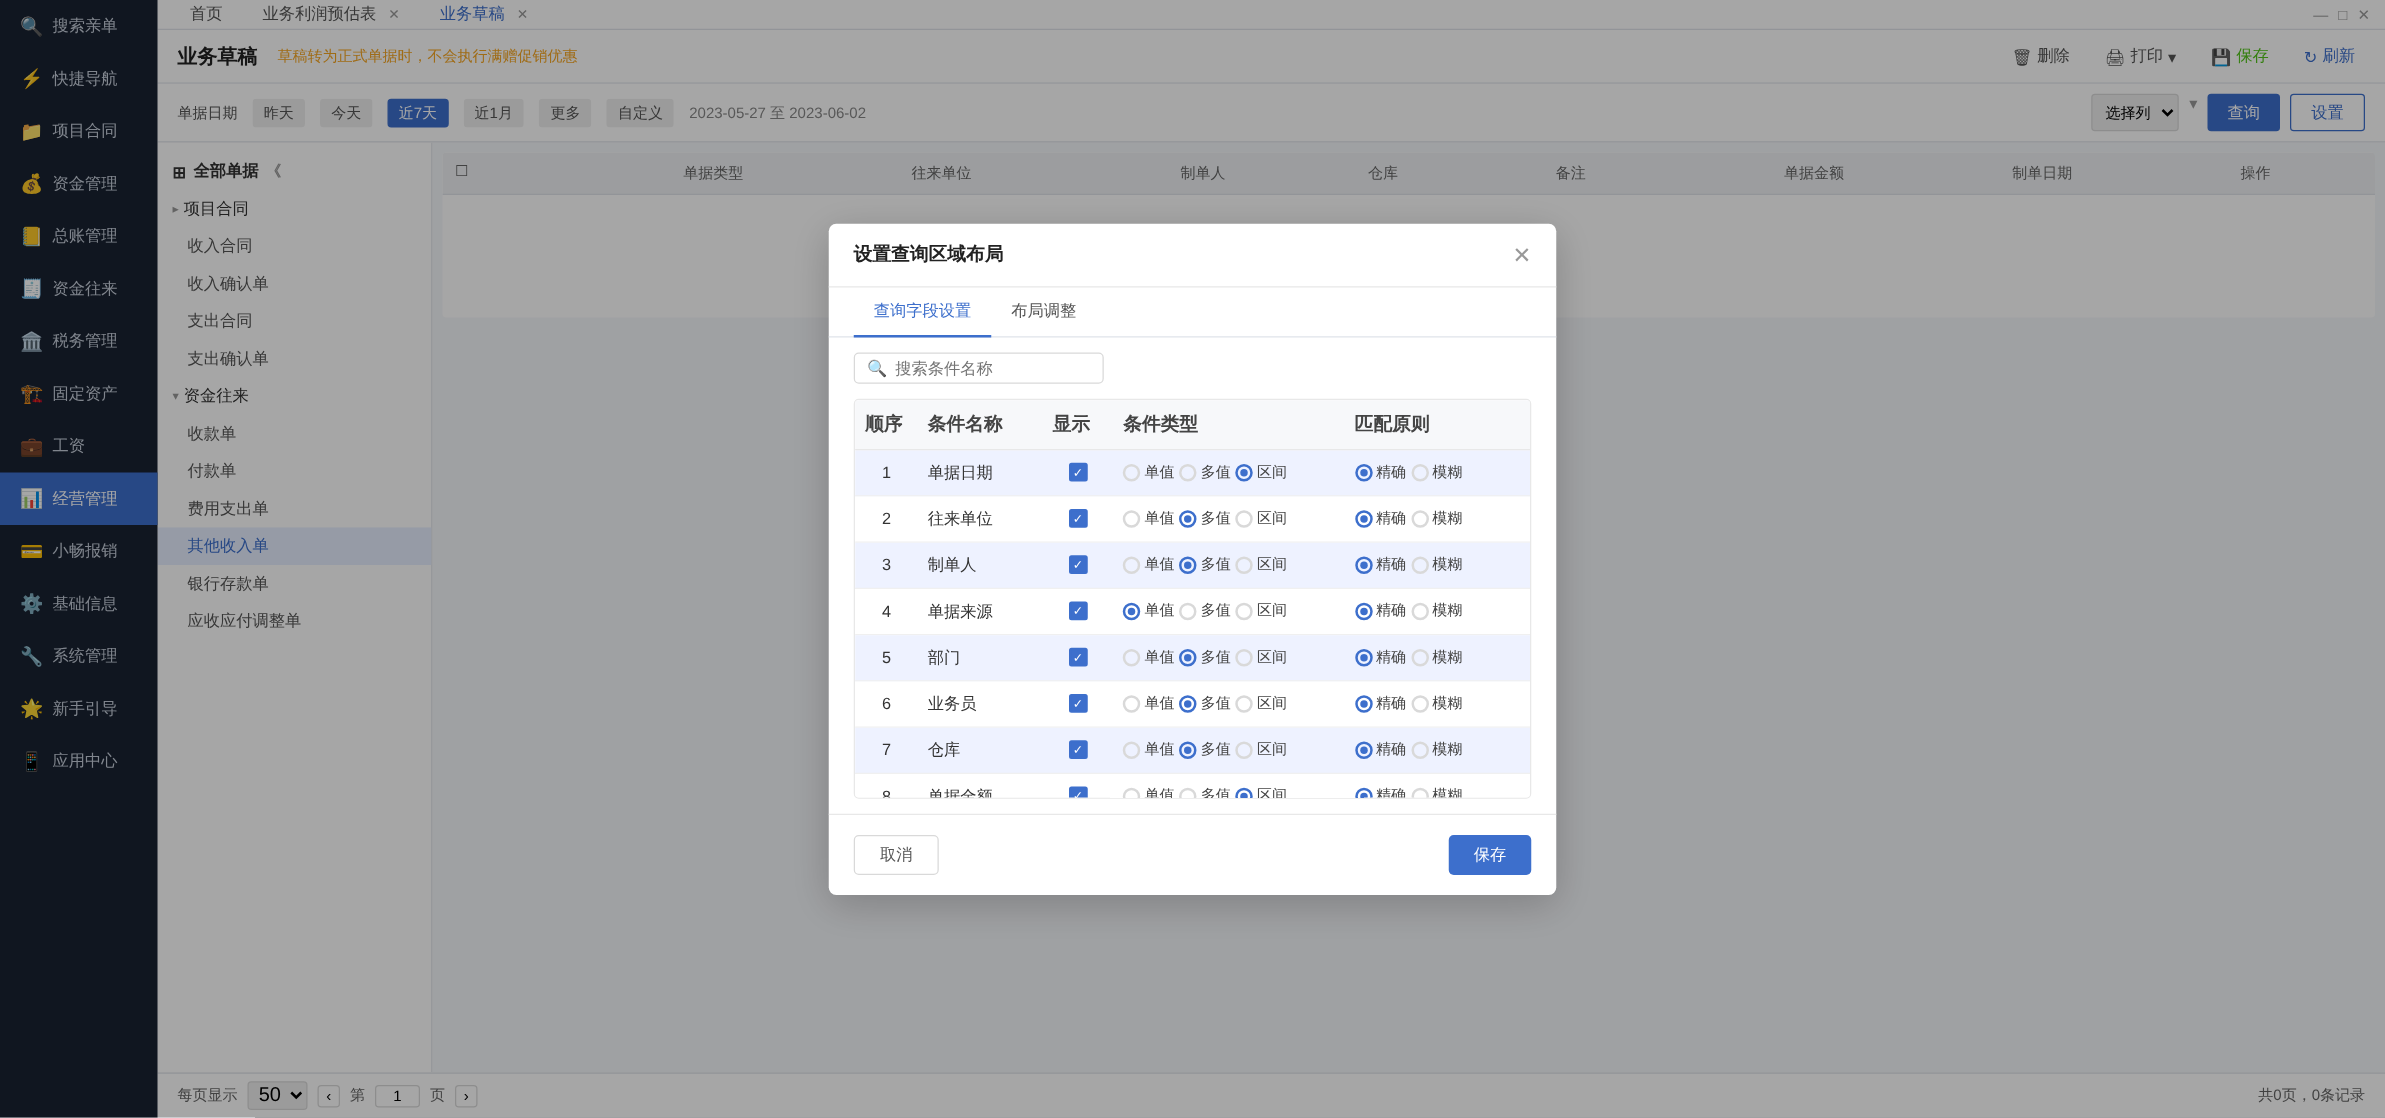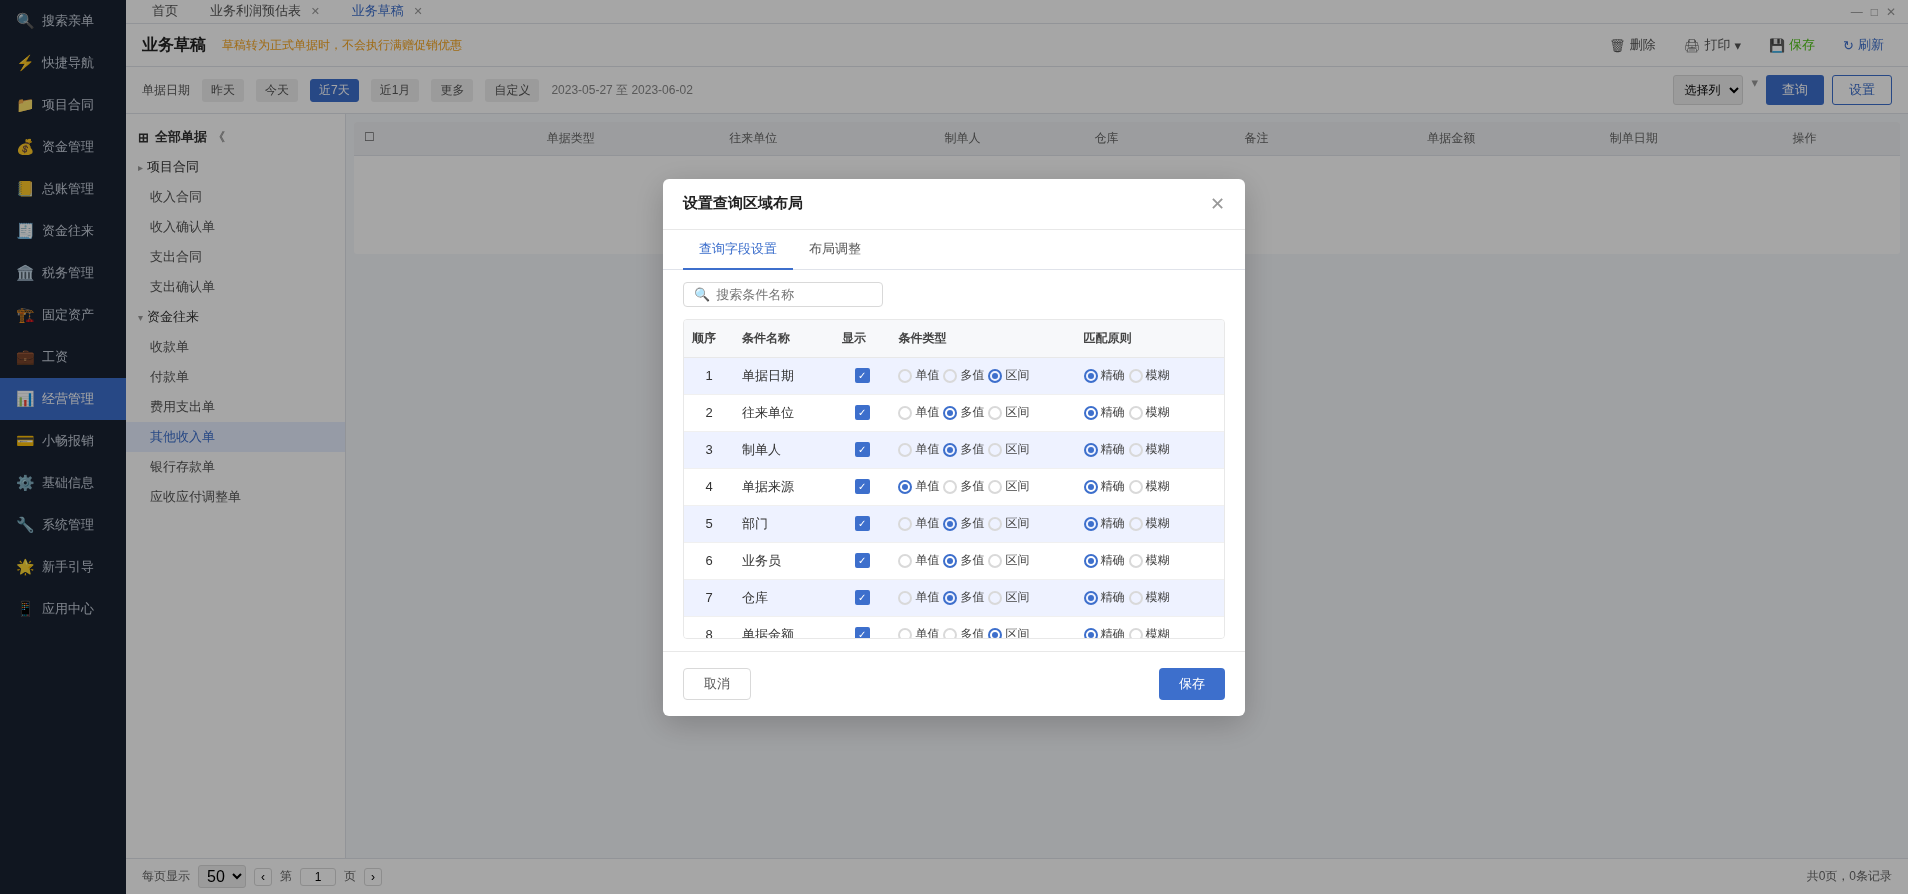--- a/index.html
+++ b/index.html
@@ -154,21 +154,21 @@
     }
     .search-icon { color: #999; font-size: 13px; }
 
     
     .modal-table {
       margin: 0 20px; border: 1px solid #e8e8e8; border-radius: 4px;
       overflow: hidden; max-height: 320px; overflow-y: auto;
     }
     .mt-head {
       display: flex; background: #f7f8fa; border-bottom: 1px solid #e8e8e8;
-      font-size: 12px; font-weight: 600; color: #444; position: sticky; top: 0; z-index: 1; justify-content: space-between;
+      font-size: 15px; font-weight: 600; color: #444; position: sticky; top: 0; z-index: 1; justify-content: space-between;
     }
     .mt-head .mth { padding: 10px 8px; }
     .mt-row {
       display: flex; border-bottom: 1px solid #f0f0f0; font-size: 13px; color: #333;
       align-items: center;
     }
     .mt-row:last-child { border-bottom: none; }
     .mt-row.odd { background: #fff; }
     .mt-row.highlighted { background: #eef2ff; }
     .mtd { padding: 9px 8px; display: flex; align-items: center; }

